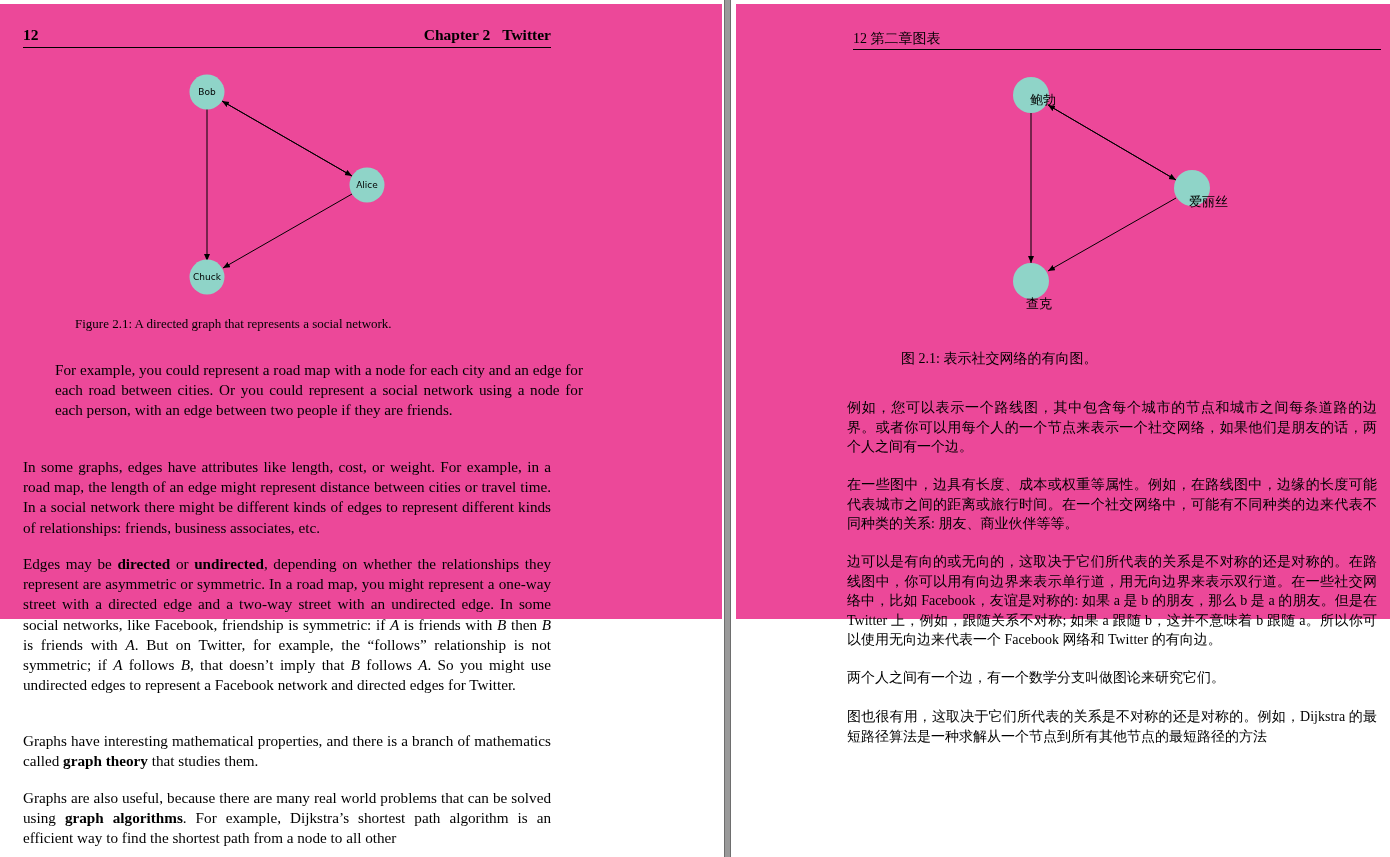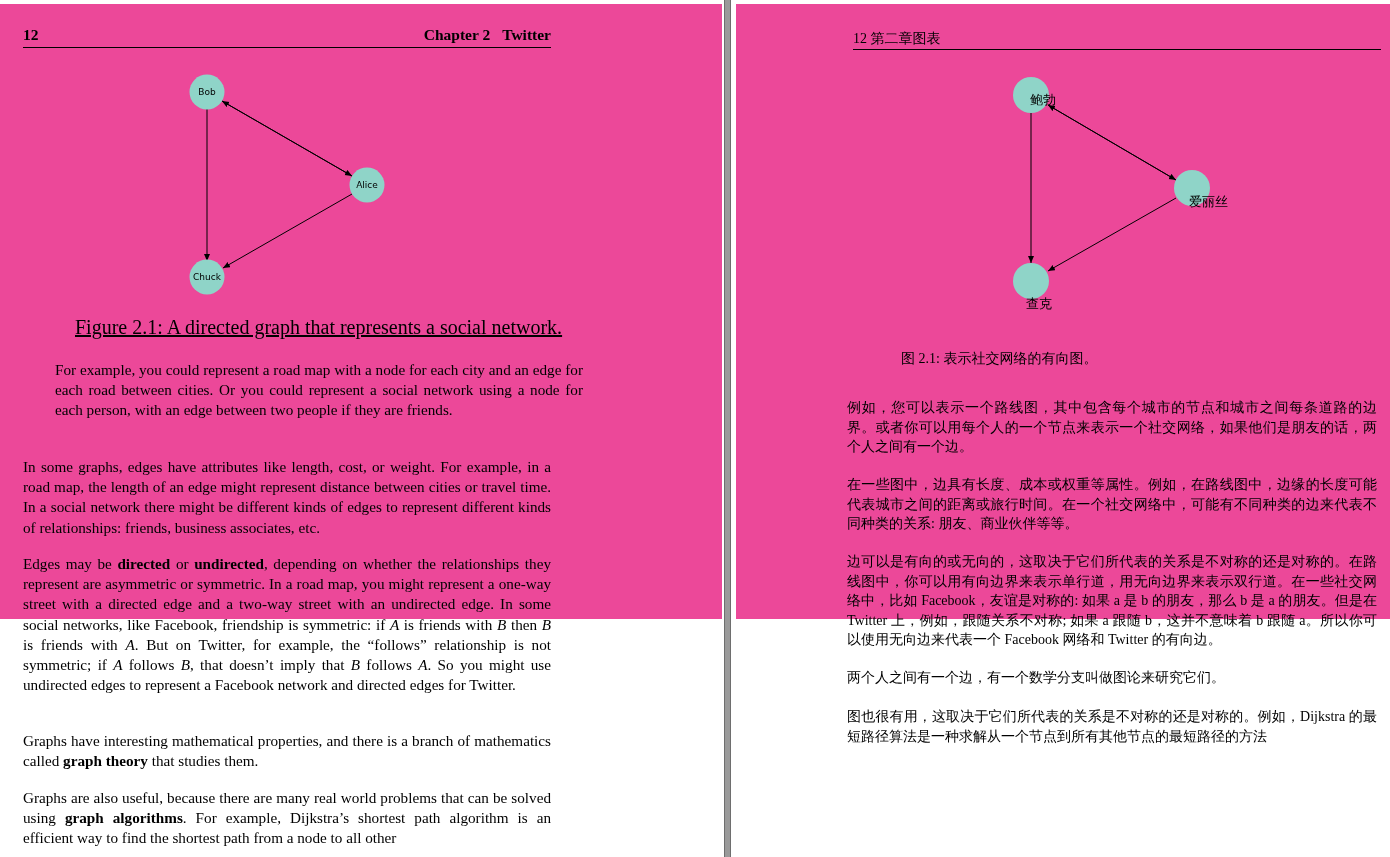--- a/index.html
+++ b/index.html
@@ -12,21 +12,21 @@
 
   .hdr-l { position:absolute; left:23px; top:22px; width:528px; height:21px; border-bottom:1.5px solid #000; font-family:"Liberation Serif", serif; font-weight:bold; font-size:15.5px; }
   .hdr-l .num { position:absolute; left:0; top:0; }
   .hdr-l .chap { position:absolute; right:0; top:0; word-spacing:0; }
   .hdr-l .chap span.g { margin-left:12px; }
 
   .hdr-r { position:absolute; left:111px; top:26px; width:528px; height:19px; border-bottom:1.5px solid #000; font-family:"Liberation Serif", serif; font-size:14px;margin-left:6px; }
 
   svg text { font-family:"DejaVu Sans", sans-serif; }
 
-  .cap-l { position:absolute; left:75px; top:312px; font-family:"Liberation Serif", serif; font-size:20px;text-decoration:underline; }
+  .cap-l { position:absolute; left:75px; top:312px; font-family:"Liberation Serif", serif; font-size:13px; }
   .cap-r { position:absolute; left:165px; top:346px; font-family:"Liberation Serif", serif; font-size:14px; }
 
   .para-l { position:absolute; left:23px; width:528px; font-family:"Liberation Serif", serif; font-size:15.2px; line-height:20.2px; text-align:justify; margin:0; }
   .para-r { position:absolute; left:111px; width:530px; font-family:Liberation Serif, serif; font-size:14px; line-height:19.5px; text-align:justify; margin:0; }
   b { font-weight:bold; }
   i { font-style:italic; }
 </style>
 </head>
 <body>
 

